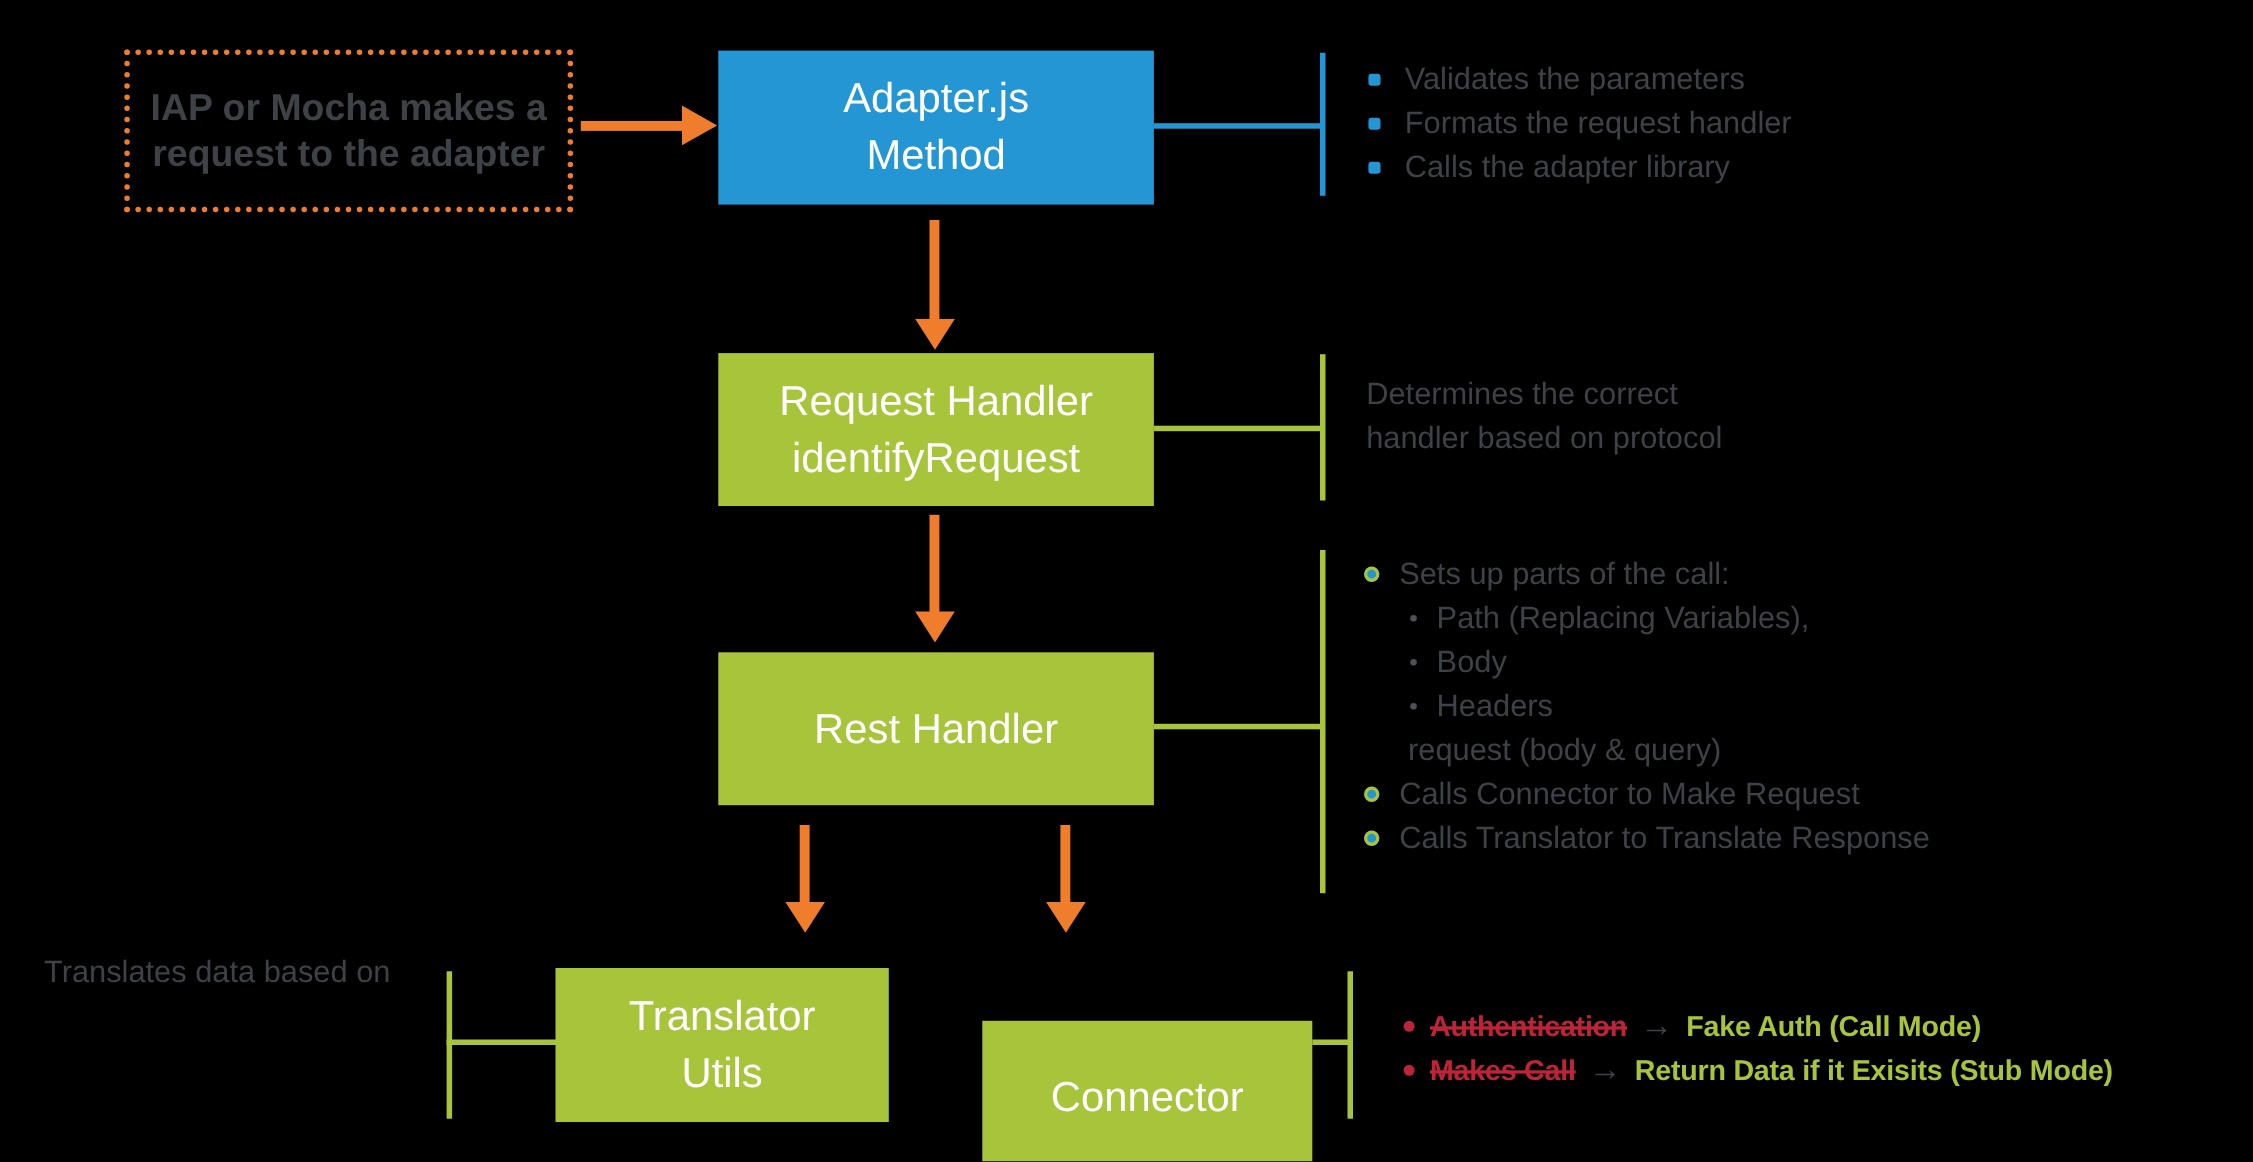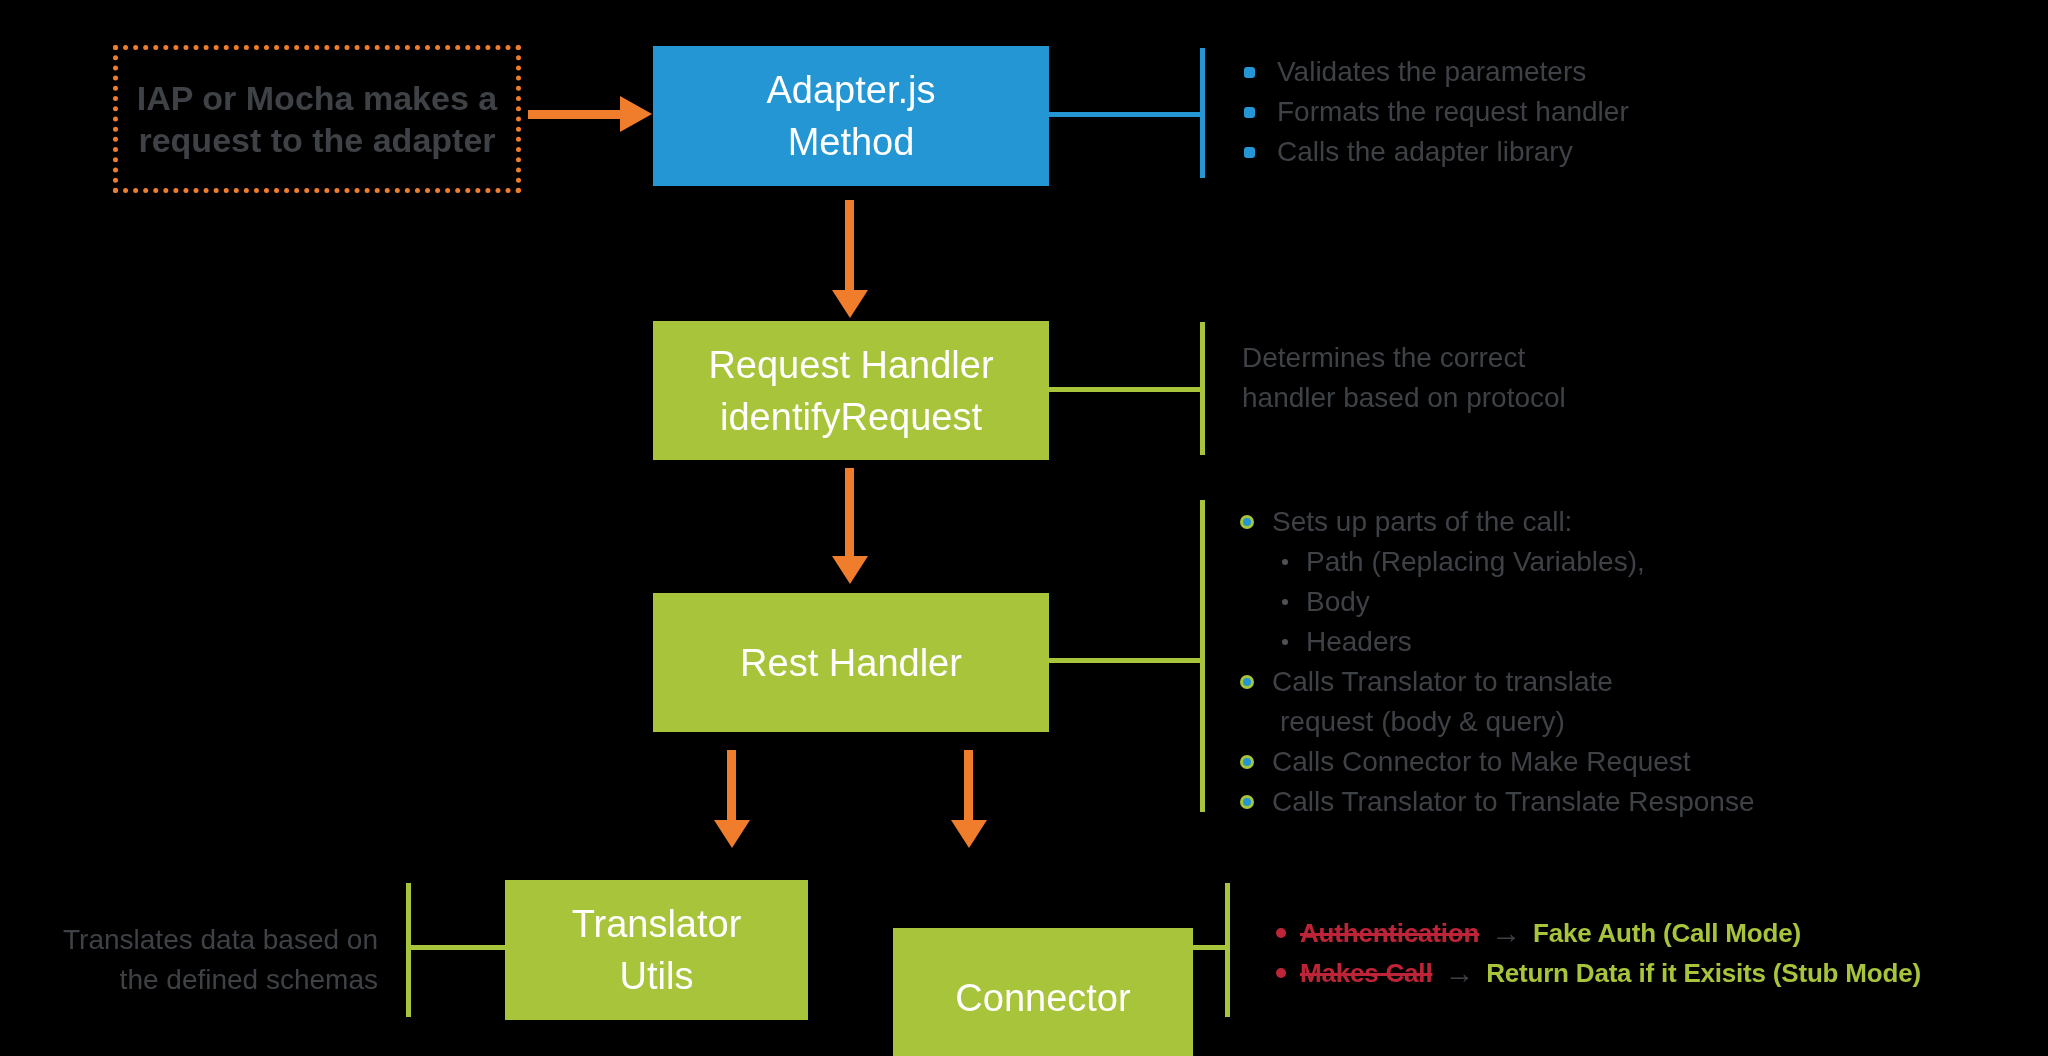--- a/index.html
+++ b/index.html
@@ -136,24 +136,20 @@
       <span>Path (Replacing Variables),</span>
     </div>
     <div class="row">
       <span class="dot-gray"></span>
       <span>Body</span>
     </div>
     <div class="row">
       <span class="dot-gray"></span>
       <span>Headers</span>
     </div>
-    <div class="row">
-      <span class="ring"></span>
-      <span>Calls Translator to translate</span>
-    </div>
     <div class="row row-cont">
       <span>request (body &amp; query)</span>
     </div>
     <div class="row">
       <span class="ring"></span>
       <span>Calls Connector to Make Request</span>
     </div>
     <div class="row">
       <span class="ring"></span>
       <span>Calls Translator to Translate Response</span>
@@ -173,23 +169,22 @@
     <span class="line">Translator</span>
     <span class="line">Utils</span>
   </div>
 
   <div class="box fill-green box-connector">
     <span class="line">Connector</span>
   </div>
 
   <div class="lineseg seg-green" style="left:406px;top:883px;width:5px;height:134px;"></div>
   <div class="lineseg seg-green" style="left:406px;top:945px;width:100px;height:5px;"></div>
-  <div class="note" style="left:40px;top:920px;width:338px;text-align:right;">
+  <div class="note" style="left:40px;top:864px;width:338px;text-align:left;">
     <span class="line">Translates data based on</span>
-    <span class="line">the defined schemas</span>
   </div>
 
   <div class="lineseg seg-green" style="left:1193px;top:945px;width:34px;height:5px;"></div>
   <div class="lineseg seg-green" style="left:1225px;top:883px;width:5px;height:134px;"></div>
 
   <div class="stub" style="left:1276px;top:913px;">
     <div class="row">
       <span class="dot-red"></span>
       <span class="removed">Authentication</span>
       <span class="map-arrow">→</span>

